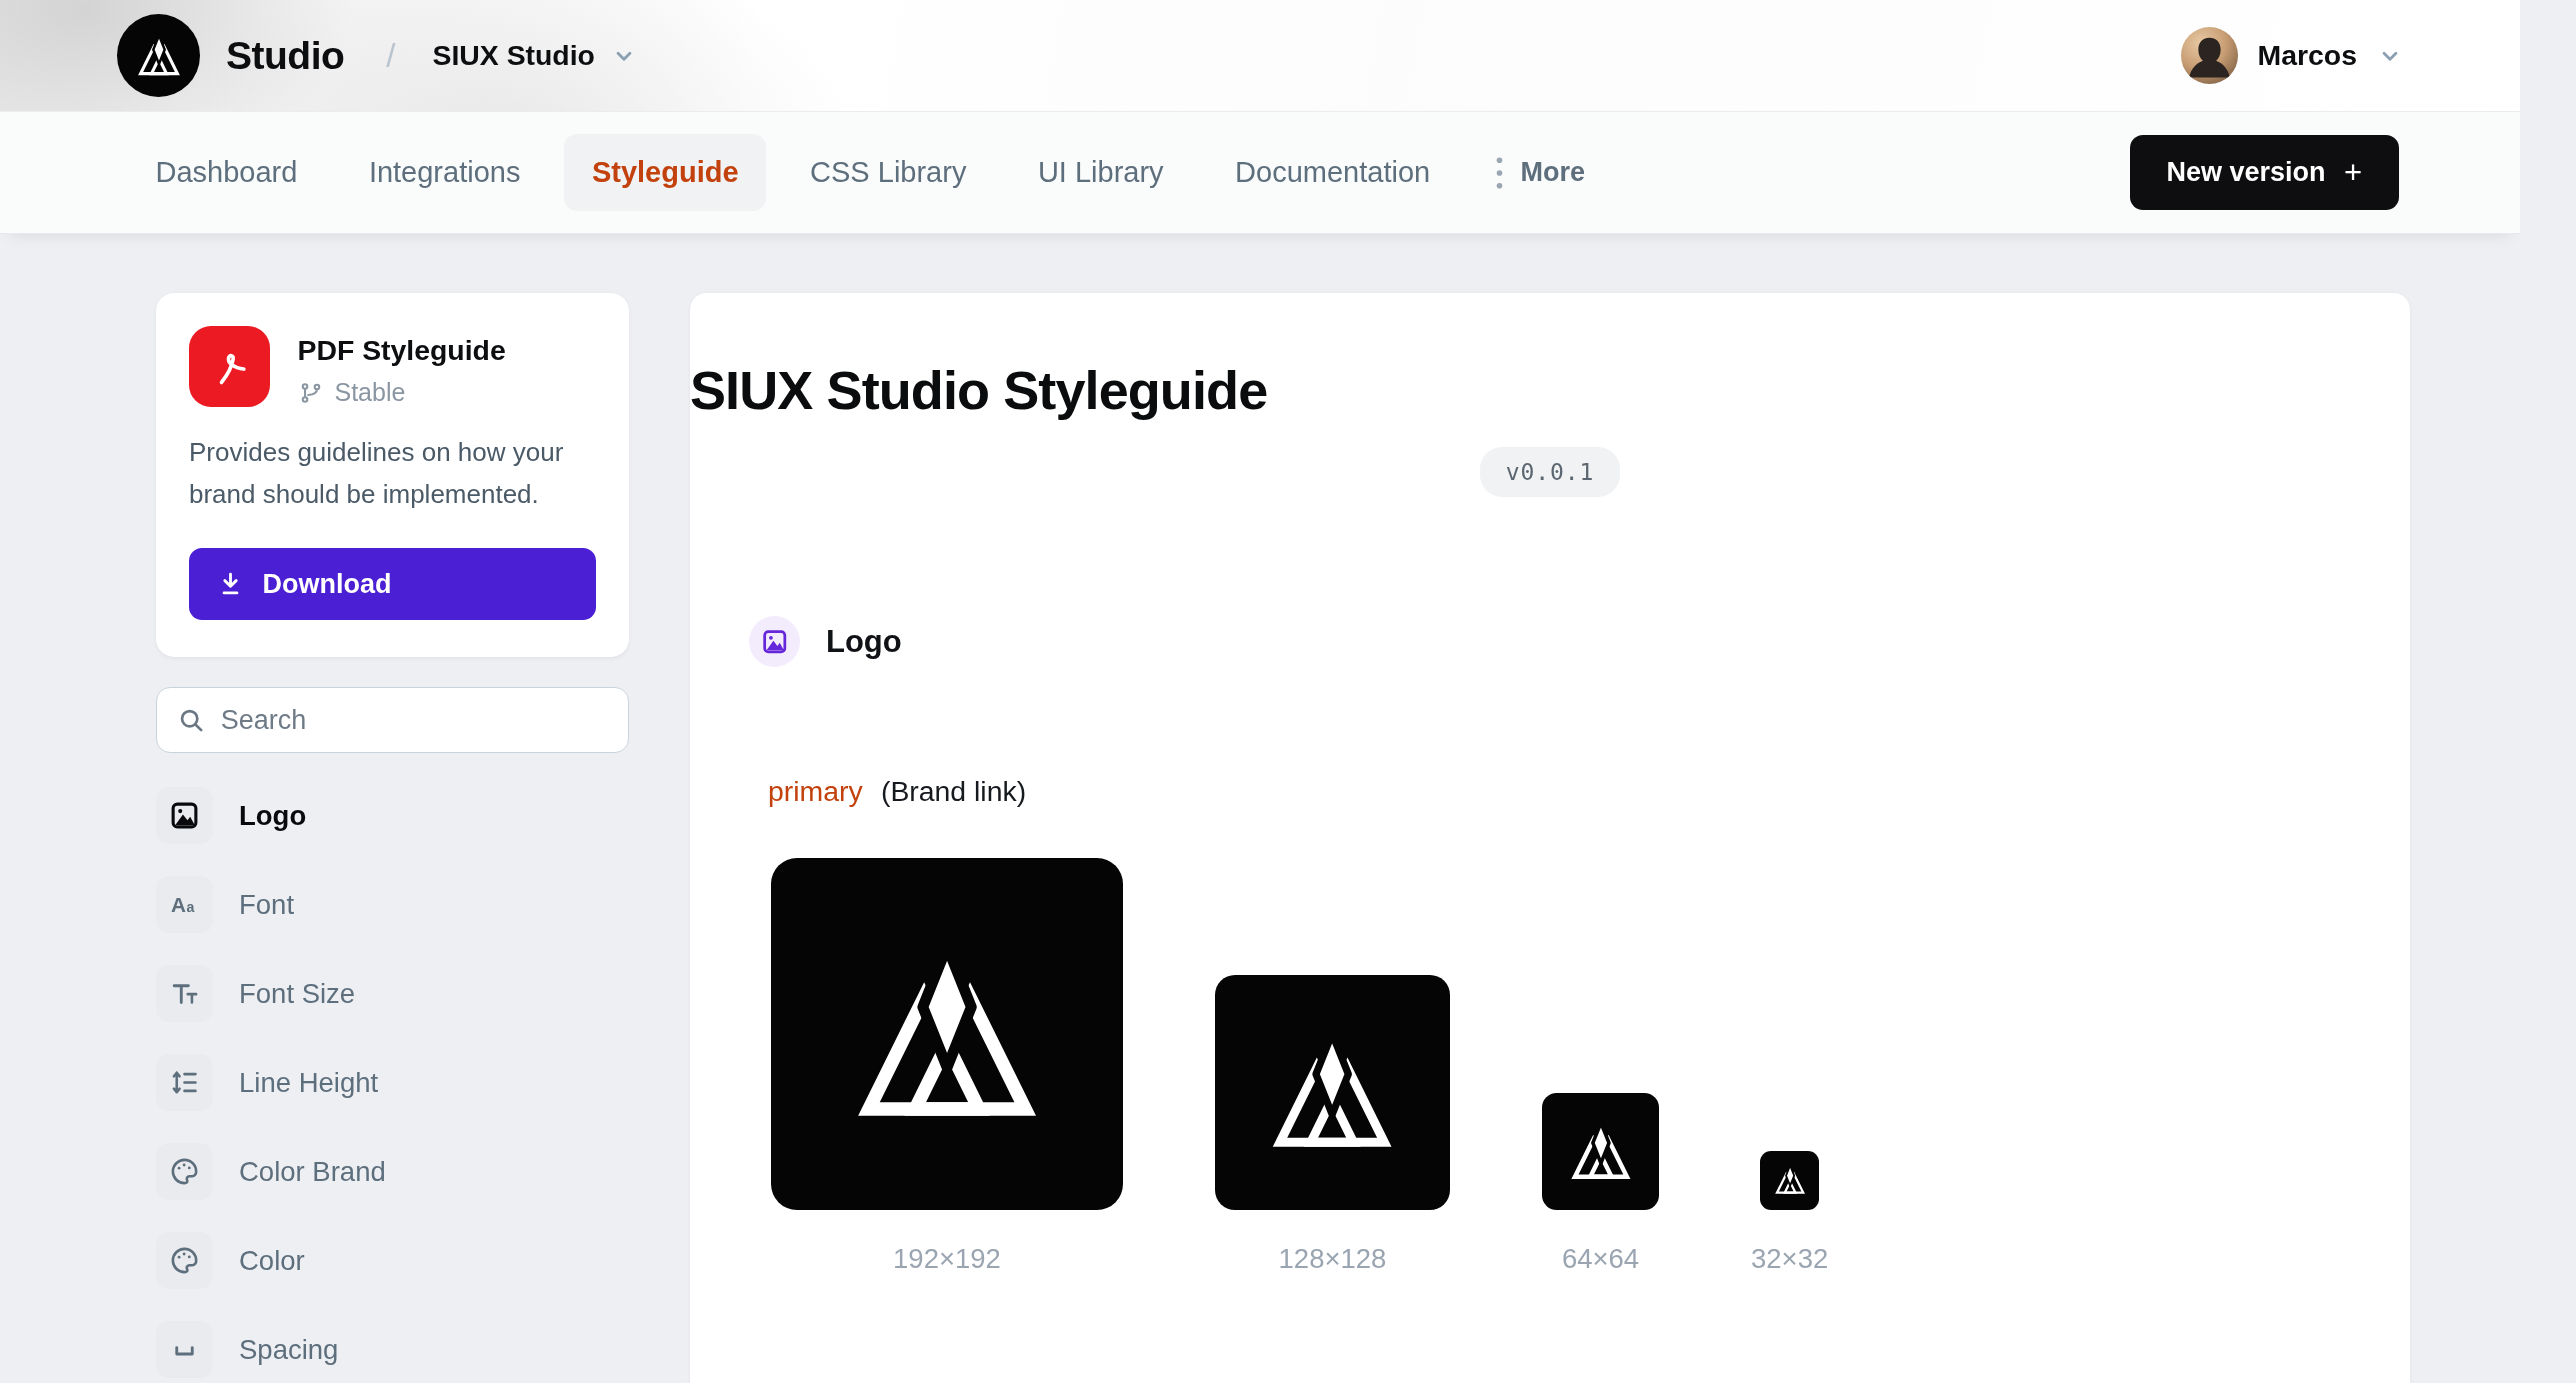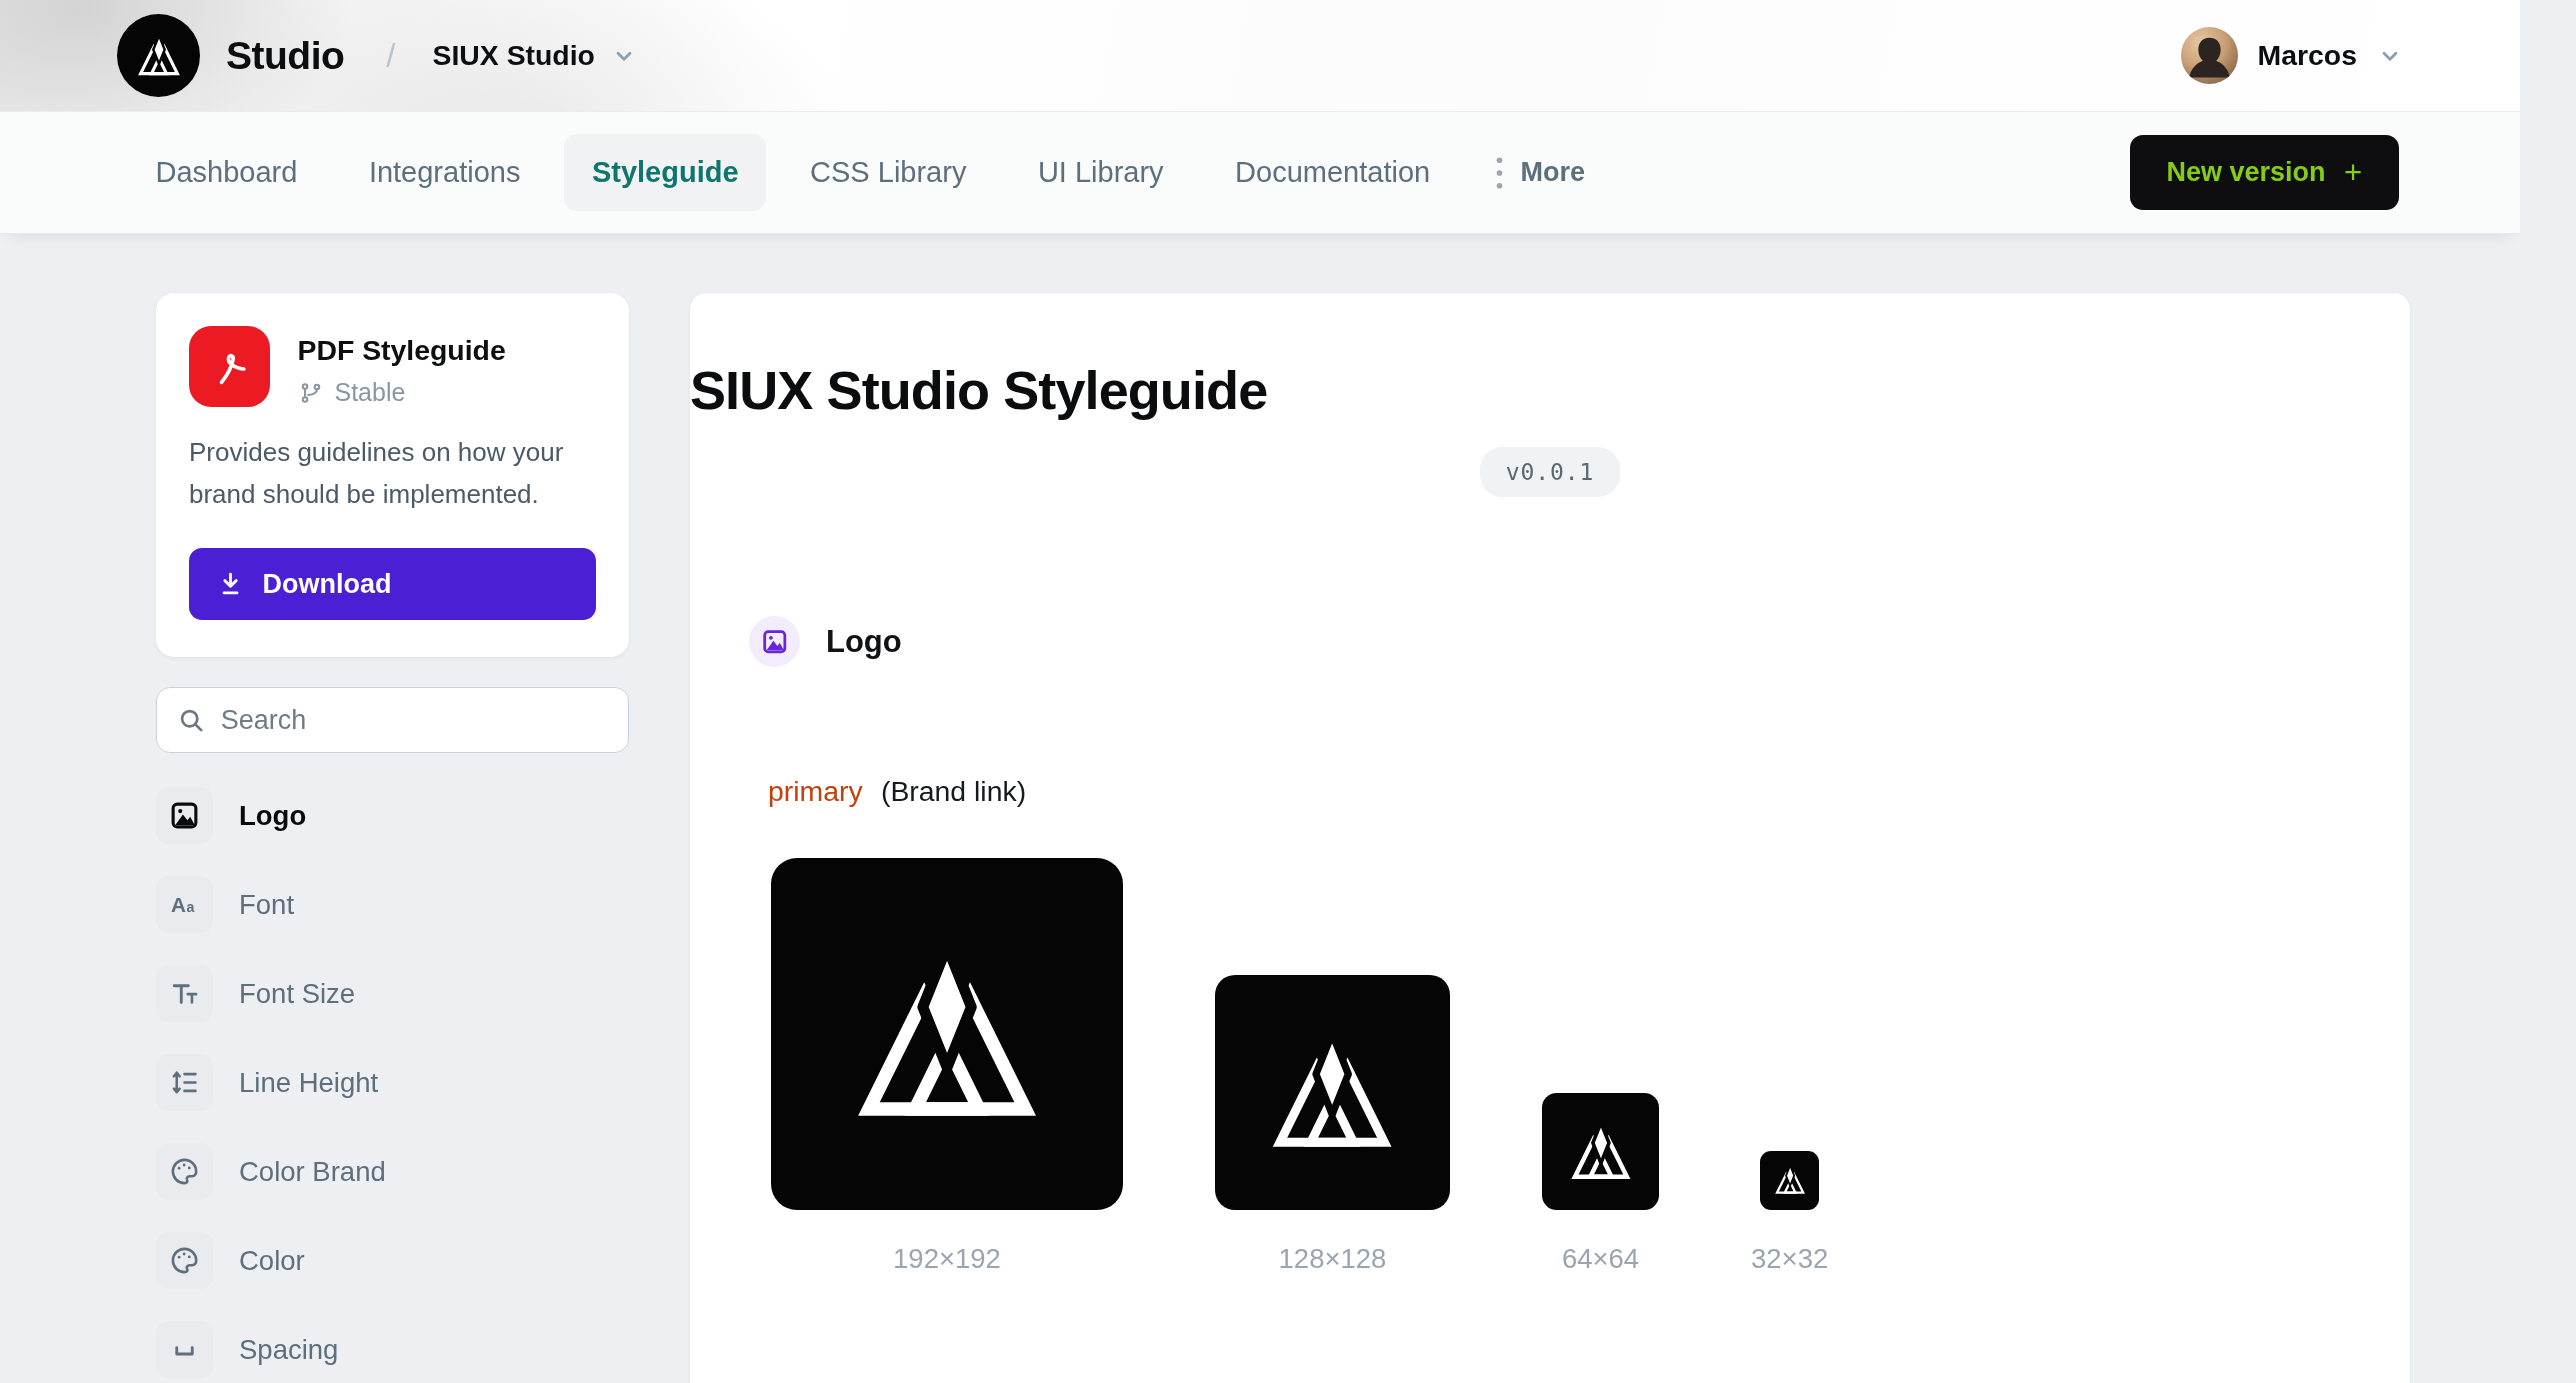--- a/index.html
+++ b/index.html
@@ -45,30 +45,30 @@
     height:122px; display:flex; align-items:center; padding:0 121px 0 128px;
     background:#fafbfb; border-bottom:0.9px solid #e7e9ec;
     box-shadow:0 9.2px 14.7px -9.2px rgba(20,24,31,.10);
     position:relative; z-index:2;
   }
   .tab {
     font-family:inherit; font-size:29px; color:#5d6e7d; background:none; border:none;
     padding:22px 27.5px; border-radius:13px; cursor:pointer; white-space:nowrap;
   }
   .tab + .tab { margin-left:16.5px; }
-  .tab.active { background:#f1f2f4; color:#0f766e; font-weight:700; }
+  .tab.active { background:#f1f2f4; color:#c2410c; font-weight:700; }
   .more-btn {
     display:flex; align-items:center; gap:14.7px; margin-left:26px;
     background:none; border:none; cursor:pointer; padding:22px 9.2px;
   }
   .more-btn svg { width:13px; height:40px; color:#9aa6b1; }
   .more-label { font-size:27px; font-weight:700; color:#5d6e7d; font-family:inherit; }
   .new-version {
     margin-left:auto; height:75px; display:flex; align-items:center; gap:18.3px;
-    background:#0e0e10; color:#84cc16; border:none; border-radius:13px;
+    background:#0e0e10; color:#ffffff; border:none; border-radius:13px;
     padding:0 37px; font-family:inherit; font-size:27px; font-weight:600; cursor:pointer;
   }
   .new-version .plus { font-size:31px; font-weight:400; line-height:1; }
 
   
   .layout { display:flex; gap:61px; padding:59px 110px 0 156px; align-items:flex-start; }
   .sidebar { width:473px; flex-shrink:0; }
 
   .pdf-card {
     background:#fff; border-radius:18.3px; padding:33px 33px 37px;

